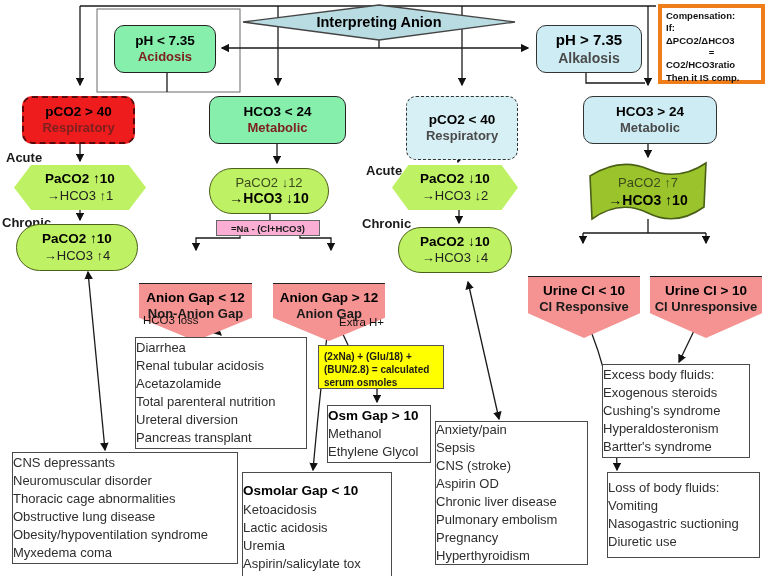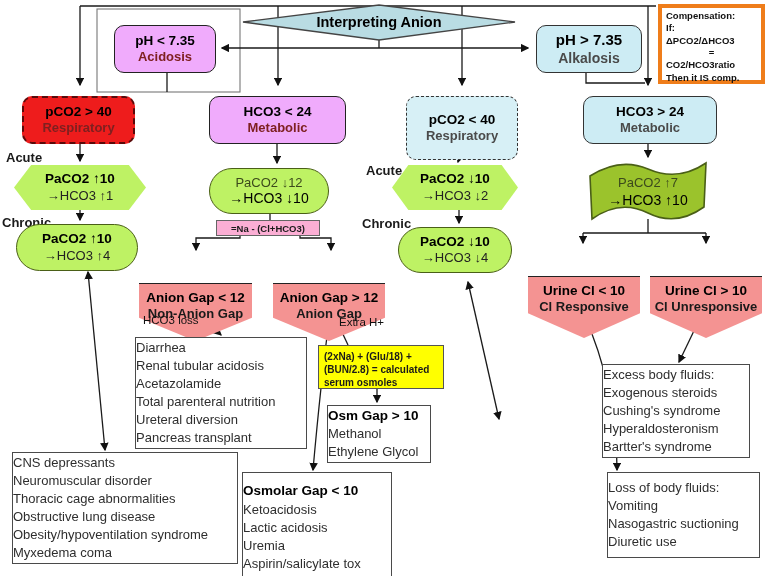--- a/index.html
+++ b/index.html
@@ -5,36 +5,36 @@
   html,body{margin:0;padding:0;background:#fff;}
   .canvas{position:relative;width:768px;height:576px;background:#fff;overflow:hidden;
           font-family:"Liberation Sans", sans-serif;color:#1a1a1a;}
   .abs{position:absolute;box-sizing:border-box;}
   svg.wires{position:absolute;left:0;top:0;z-index:0;}
   .node{z-index:1;display:flex;flex-direction:column;align-items:center;justify-content:center;
         text-align:center;line-height:1.22;}
   .t{font-weight:bold;font-size:13.5px;color:#000;}
   .s{font-size:13px;font-weight:bold;}
   
-  .red{background:#f0abfc;border:1.6px solid #222;border-radius:10px;}
+  .red{background:#86efac;border:1.6px solid #222;border-radius:10px;}
   .red .s{color:#7e2020;}
   .red-dash{background:#ee1c1c;border:2px dashed #5a0a0a;border-radius:10px;}
   .red-dash .s{color:#7e2020;}
   
   .cyan{background:#cdecf4;border:1.4px solid #333;border-radius:10px;}
   .cyan .s{color:#4a4a4a;}
   .cyan-dash{background:#d7f0f6;border:1.6px dashed #333;border-radius:10px;}
   .cyan-dash .s{color:#4a4a4a;}
   
   .green{background:#bef264;}
   .green-round{border:1.6px solid #4a5f17;border-radius:24px;}
   .green-hex{clip-path:polygon(13% 0,87% 0,100% 50%,87% 100%,13% 100%,0 50%);}
   .g1{font-weight:bold;font-size:13.5px;color:#000;}
   .g2{font-size:13px;color:#222;}
-  .gb{font-weight:normal;font-size:14px;color:#000;}
+  .gb{font-weight:bold;font-size:14px;color:#000;}
   .gr{font-size:13px;color:#3c4a1c;}
   
   .pent{background:#f49392;border-top:1.4px solid #222;clip-path:polygon(0 0,100% 0,100% 60%,50% 100%,0 60%);
         justify-content:flex-start;padding-top:6px;margin-top:28px;}
   
   .lbl{font-weight:bold;font-size:13px;z-index:1;}
   .lbl2{font-size:11.5px;z-index:1;color:#111;}
   
   .pinkbox{background:#fbaed4;border:1px solid #666;font-weight:bold;font-size:9.5px;
            display:flex;align-items:center;justify-content:center;z-index:1;}
@@ -226,20 +226,30 @@
   </div>
 
   <div class="abs white" style="left:242px;top:472px;width:150px;height:111px;">
     <div class="tt">Osmolar Gap &lt; 10</div>
     <div class="ln">Ketoacidosis</div>
     <div class="ln">Lactic acidosis</div>
     <div class="ln">Uremia</div>
     <div class="ln">Aspirin/salicylate tox</div>
   </div>
 
+  <div class="abs white" style="left:435px;top:421px;width:153px;height:144px;">
+    <div class="ln">Anxiety/pain</div>
+    <div class="ln">Sepsis</div>
+    <div class="ln">CNS (stroke)</div>
+    <div class="ln">Aspirin OD</div>
+    <div class="ln">Chronic liver disease</div>
+    <div class="ln">Pulmonary embolism</div>
+    <div class="ln">Pregnancy</div>
+    <div class="ln">Hyperthyroidism</div>
+  </div>
 
   <div class="abs white" style="left:602px;top:364px;width:148px;height:94px;">
     <div class="ln">Excess body fluids:</div>
     <div class="ln">Exogenous steroids</div>
     <div class="ln">Cushing's syndrome</div>
     <div class="ln">Hyperaldosteronism</div>
     <div class="ln">Bartter's syndrome</div>
   </div>
 
   <div class="abs white" style="left:607px;top:472px;width:153px;height:86px;">

